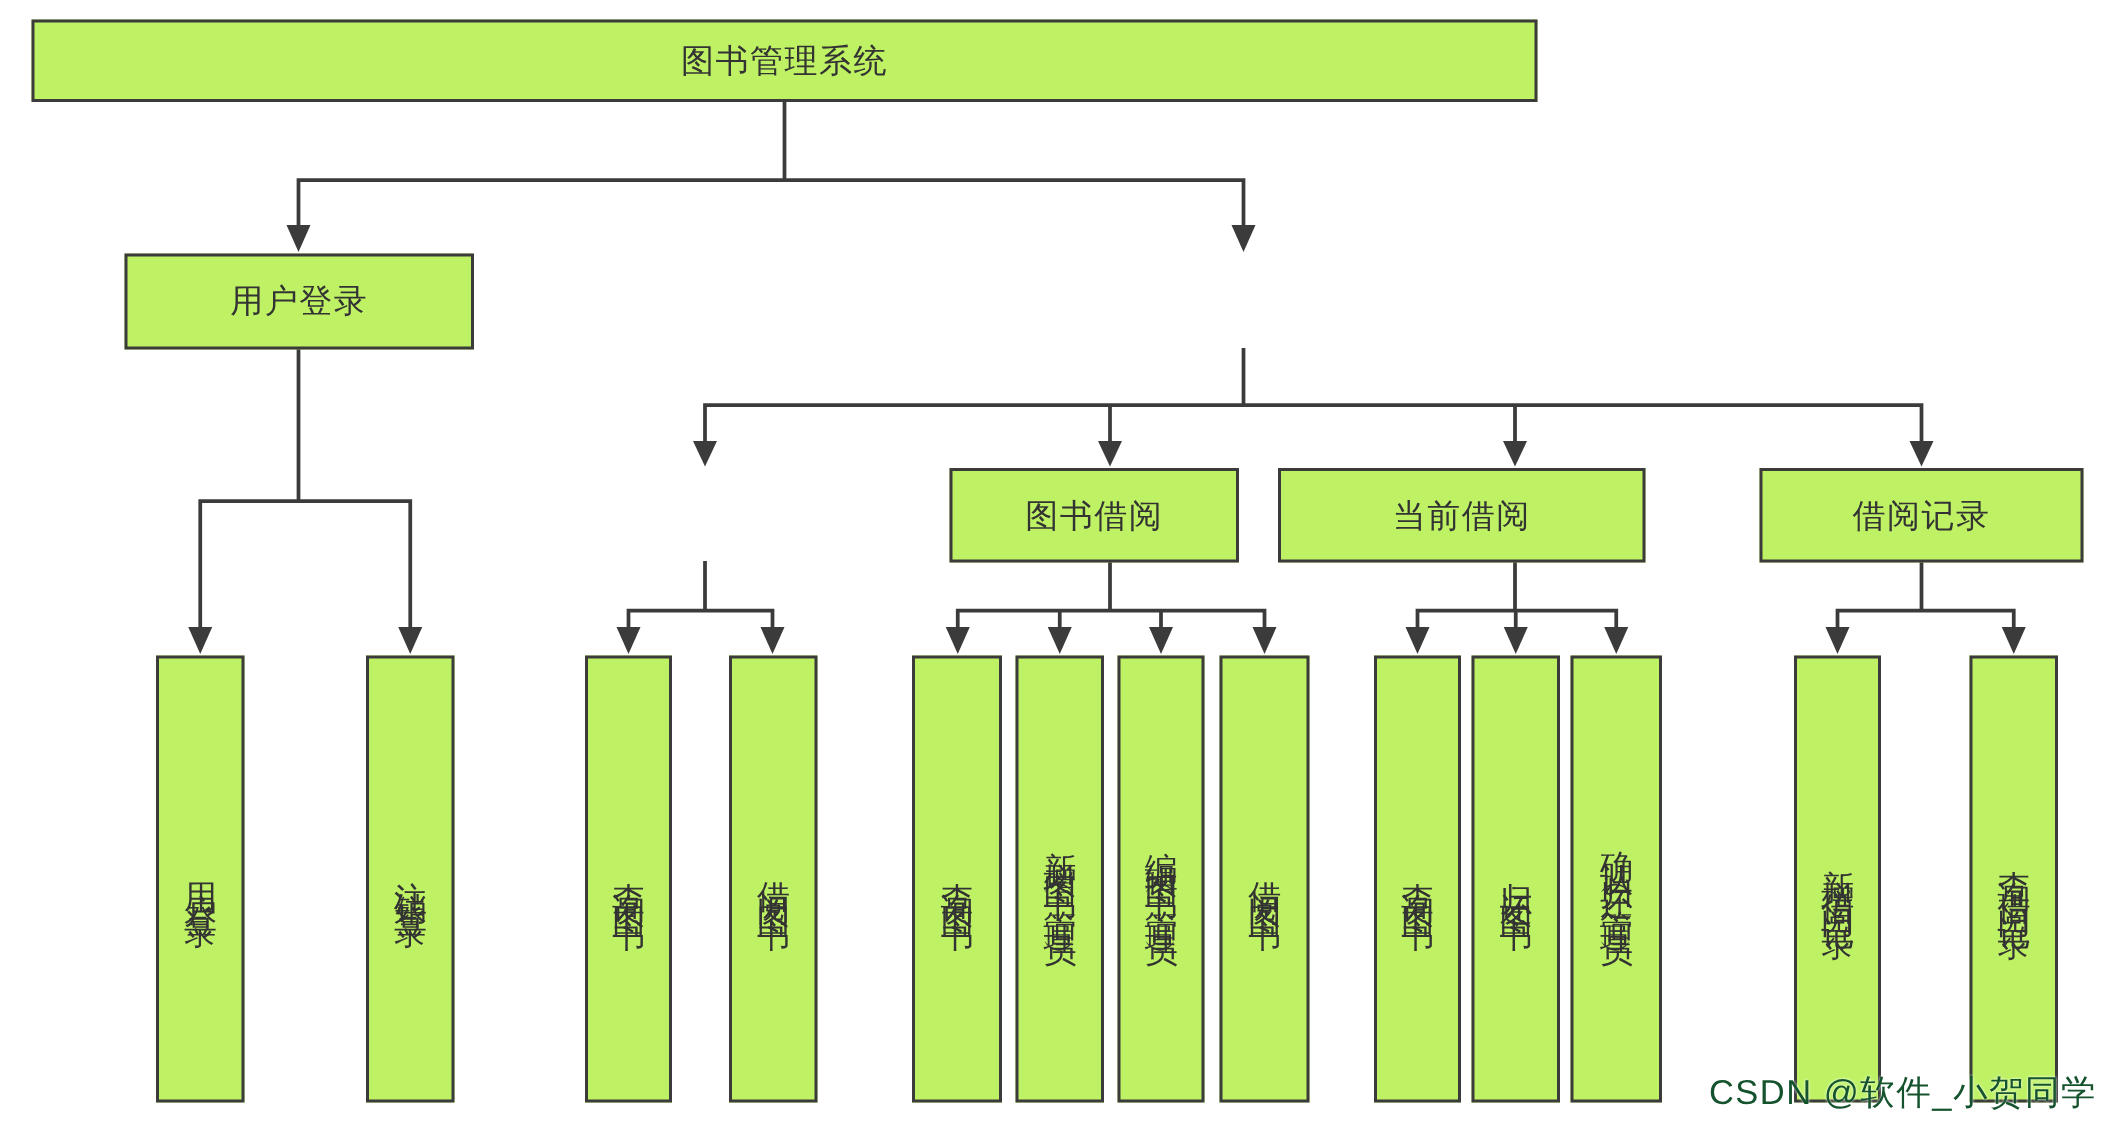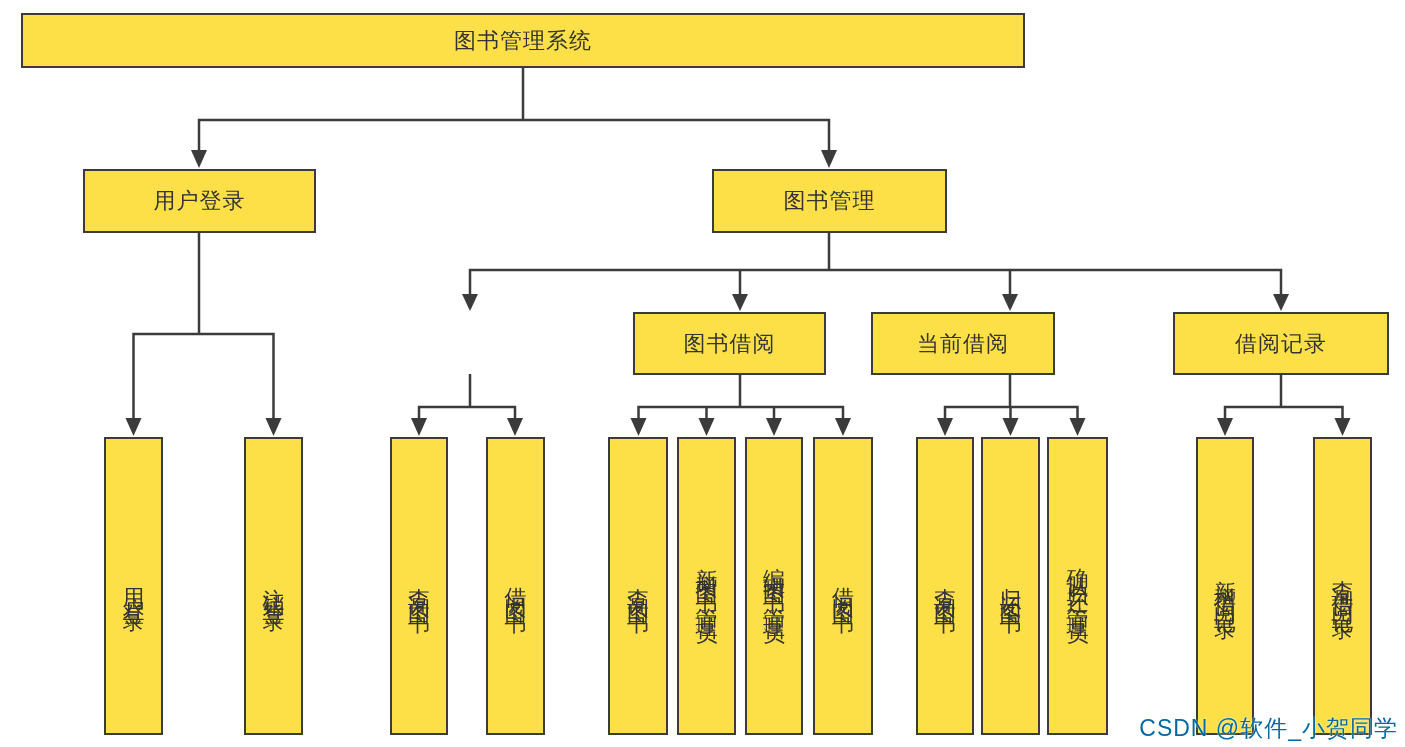--- a/index.html
+++ b/index.html
@@ -18,21 +18,21 @@
   .connectors {
     position: absolute;
     left: 0; top: 0;
     width: 1405px;
     height: 747px;
   }
   .node {
     position: absolute;
     box-sizing: border-box;
     border: 2.5px solid #3b3b3b;
-    background: #fde047;
+    background: #bef264;
     display: flex;
     align-items: center;
     justify-content: center;
     color: #333333;
     font-size: 22px;
     letter-spacing: 1px;
     z-index: 2;
   }
   .leaf {
     top: 437px;
@@ -43,21 +43,21 @@
     text-orientation: mixed;
     letter-spacing: 8px;
     line-height: 1.1;
     white-space: nowrap;
   }
   .watermark {
     position: absolute;
     right: 7px;
     bottom: 3px;
     font-size: 23px;
-    color: #0369a1;
+    color: #14532d;
     letter-spacing: 1px;
     z-index: 5;
     text-shadow: 0 0 2px #ffffff;
     margin-left: 40px;
   }
 </style>
 </head>
 <body>
 
 <div class="stage">
@@ -102,28 +102,25 @@
     </g>
   </svg>
 
   <div class="node" style="left:21px;top:13px;width:1004px;height:55px">
     <span>图书管理系统</span>
   </div>
 
   <div class="node" style="left:83px;top:169px;width:233px;height:64px">
     <span>用户登录</span>
   </div>
-  <div class="node" style="left:712px;top:169px;width:235px;height:64px">
-    <span>图书管理</span>
-  </div>
 
   <div class="node" style="left:633px;top:312px;width:193px;height:63px">
     <span>图书借阅</span>
   </div>
-  <div class="node" style="left:871px;top:312px;width:184px;height:63px">
+  <div class="node" style="left:852px;top:312px;width:245px;height:63px">
     <span>当前借阅</span>
   </div>
   <div class="node" style="left:1173px;top:312px;width:216px;height:63px">
     <span>借阅记录</span>
   </div>
 
   <div class="node leaf" style="left:104px;width:59px">
     <span>用户登录</span>
   </div>
   <div class="node leaf" style="left:244px;width:59px">

